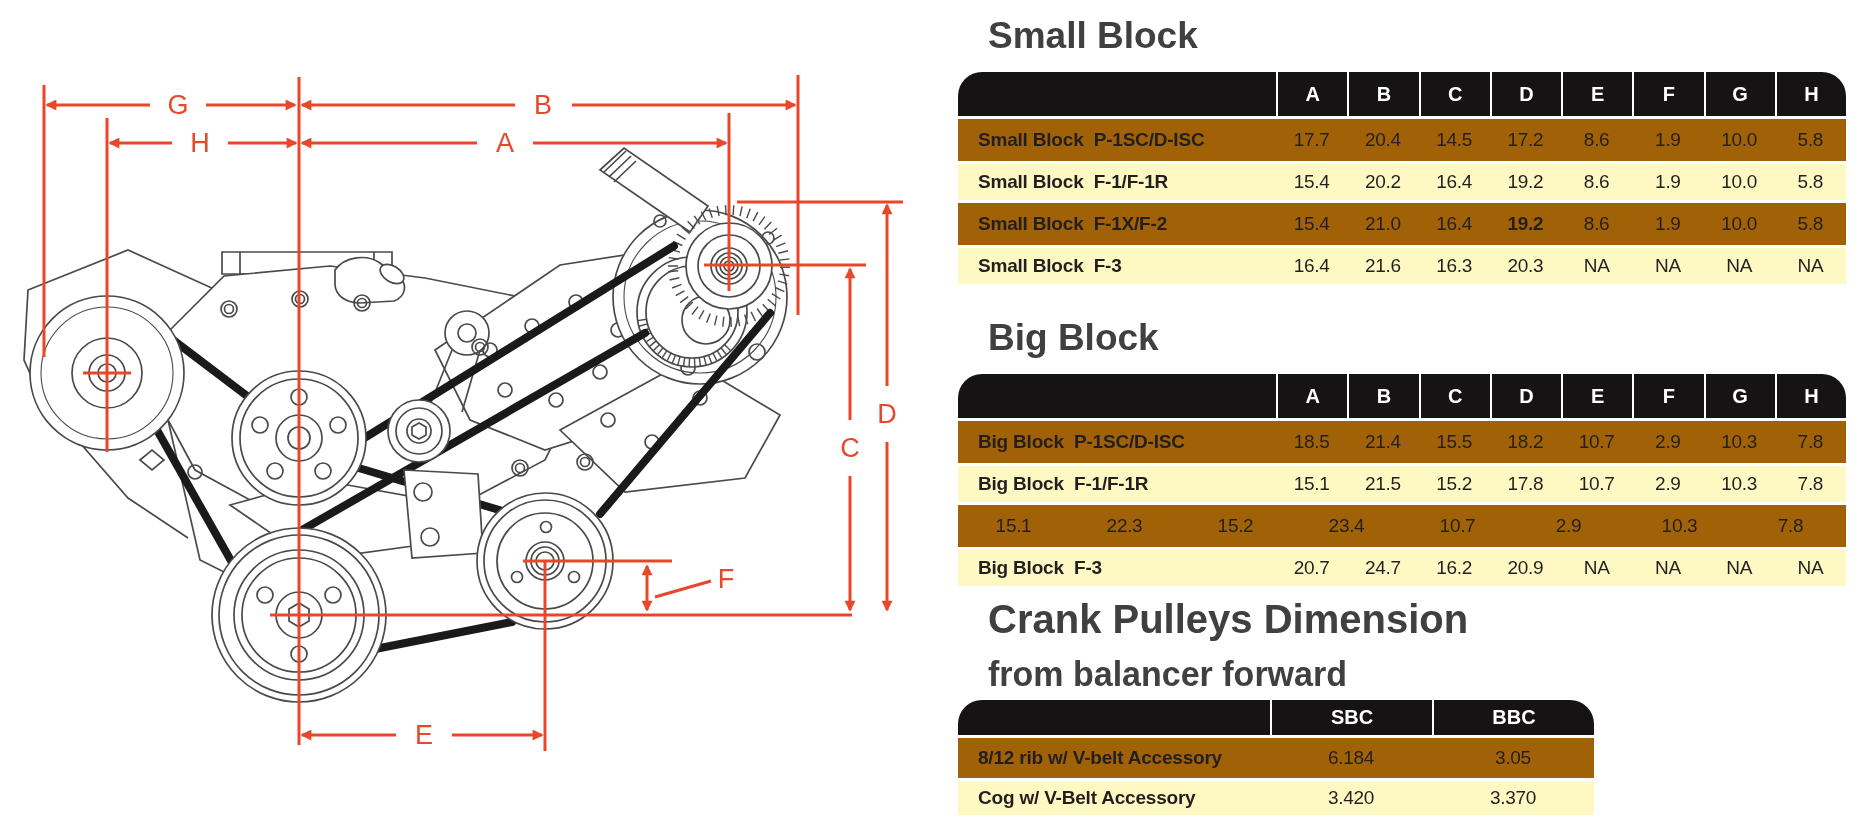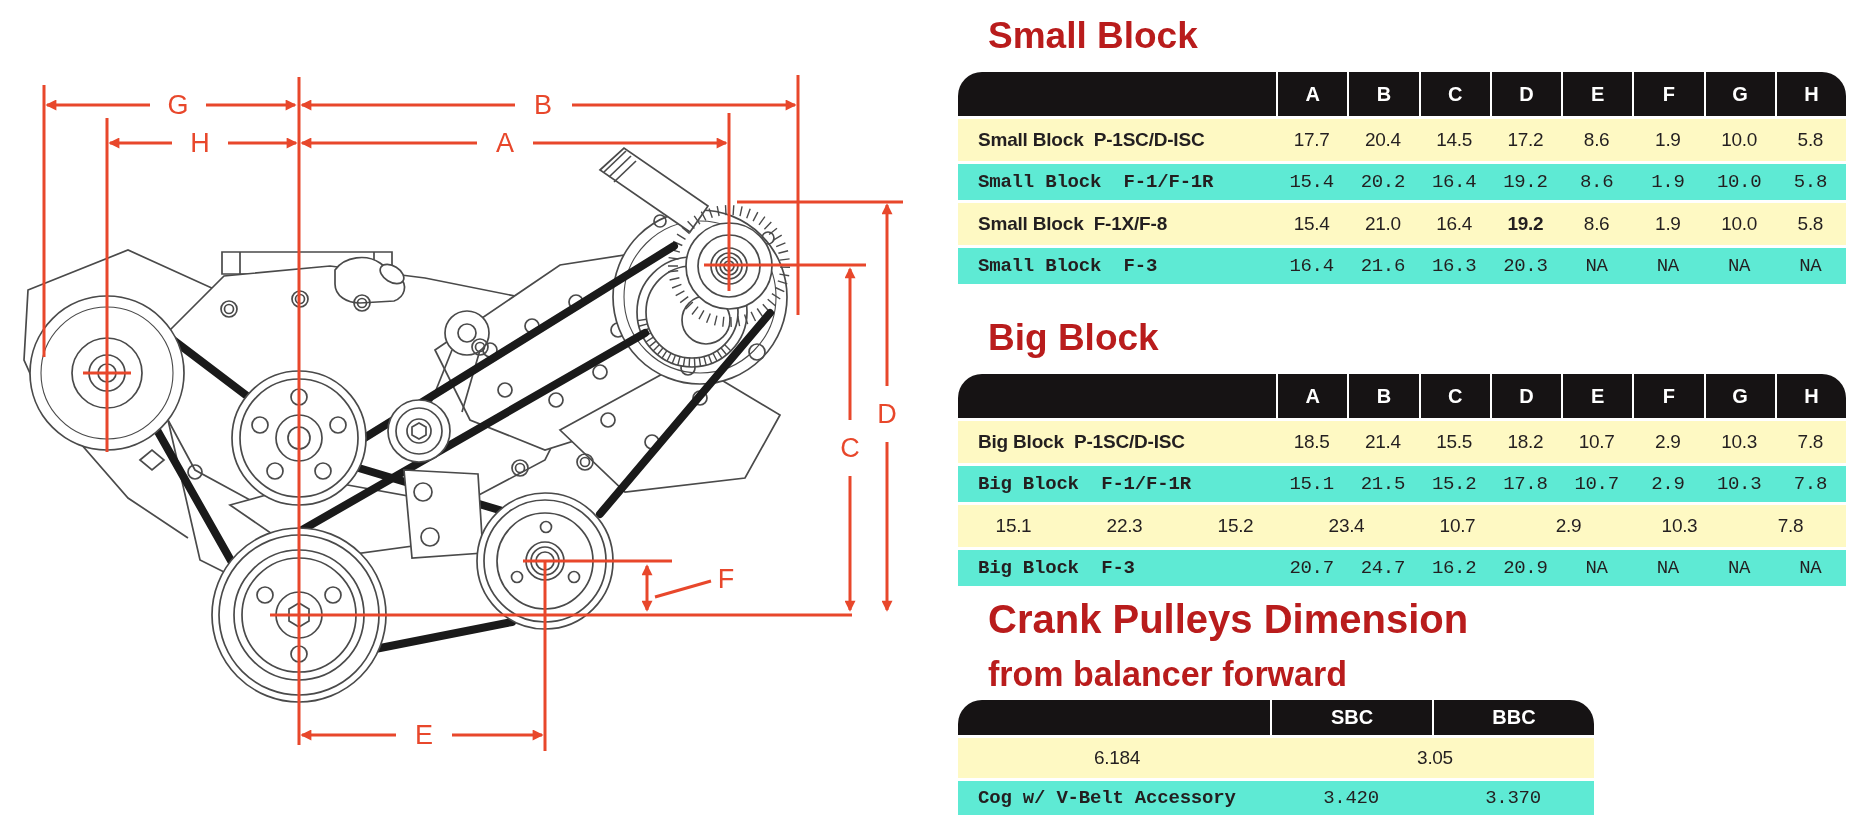--- a/index.html
+++ b/index.html
@@ -6,21 +6,21 @@
   body{
     width:1872px;height:824px;position:relative;overflow:hidden;
     background:#ffffff;font-family:"Liberation Sans",sans-serif;color:#231F20;
   }
   
   #diagram{position:absolute;left:0;top:0;}
   .dimtext{font-family:"Liberation Sans",sans-serif;font-size:27px;fill:#E8472B;}
   
   .sec-title{
     position:absolute;left:988px;margin:0;
-    font-weight:bold;font-size:37px;letter-spacing:0px;color:#b91c1c;
+    font-weight:bold;font-size:37px;letter-spacing:0px;color:#404040;
     transform:scaleY(1.02);transform-origin:left top;white-space:nowrap;
   }
   #sb-title{top:14px;}
   #bb-title{top:316px;}
   #ck-title1{top:596px;font-size:40px;}
   #ck-title2{top:654px;font-size:34px;}
   .spec-table{position:absolute;left:958px;}
   #sb-table{top:72px;width:888px;}
   #bb-table{top:374px;width:888px;}
   #ck-table{top:700px;width:636px;}
@@ -29,23 +29,23 @@
     height:44px;align-items:stretch;margin-bottom:3px;
   }
   #ck-table .thead{height:35px;}
   .hcell{
     flex:1;display:flex;align-items:center;justify-content:center;
     color:#ffffff;font-weight:bold;font-size:20px;border-left:2px solid #ffffff;
   }
   .hspacer{border-left:none;flex:none;}
   #sb-table .hspacer,#bb-table .hspacer{width:318px;}
   #ck-table .hspacer{width:312px;}
-  .trow{display:flex;height:42px;align-items:center;background:#fef9c3;}
+  .trow{display:flex;height:42px;align-items:center;background:#a16207;}
   #ck-table .trow{height:40px;}
-  .trow.peach{background:#5eead4;box-shadow:inset 0 3px 0 #fff, inset 0 -3px 0 #fff;font-family:Liberation Mono, monospace;}
+  .trow.peach{background:#fef9c3;box-shadow:inset 0 3px 0 #fff, inset 0 -3px 0 #fff;}
   .rlabel{
     flex:none;padding-left:20px;font-weight:bold;font-size:19px;
     white-space:pre;letter-spacing:-0.2px;
   }
   #sb-table .rlabel,#bb-table .rlabel{width:298px;}
   #ck-table .rlabel{width:292px;}
   .vcell{flex:1;text-align:center;font-size:19px;letter-spacing:-0.3px;}
   .vcell.bold{font-weight:bold;}
 </style>
 </head>
@@ -300,21 +300,21 @@
       <span class="vcell">15.4</span>
       <span class="vcell">20.2</span>
       <span class="vcell">16.4</span>
       <span class="vcell">19.2</span>
       <span class="vcell">8.6</span>
       <span class="vcell">1.9</span>
       <span class="vcell">10.0</span>
       <span class="vcell">5.8</span>
     </div>
     <div class="trow">
-      <span class="rlabel">Small Block  F-1X/F-8</span>
+      <span class="rlabel">Small Block  F-1X/F-2</span>
       <span class="vcell">15.4</span>
       <span class="vcell">21.0</span>
       <span class="vcell">16.4</span>
       <span class="vcell bold">19.2</span>
       <span class="vcell">8.6</span>
       <span class="vcell">1.9</span>
       <span class="vcell">10.0</span>
       <span class="vcell">5.8</span>
     </div>
     <div class="trow peach">
@@ -390,20 +390,21 @@
 
 <h2 class="sec-title" id="ck-title1">Crank Pulleys Dimension</h2>
 <h2 class="sec-title" id="ck-title2">from balancer forward</h2>
 <div class="spec-table" id="ck-table">
     <div class="thead">
       <div class="hcell hspacer"></div>
       <div class="hcell">SBC</div>
       <div class="hcell">BBC</div>
     </div>
     <div class="trow">
+      <span class="rlabel">8/12 rib w/ V-belt Accessory</span>
       <span class="vcell">6.184</span>
       <span class="vcell">3.05</span>
     </div>
     <div class="trow peach">
       <span class="rlabel">Cog w/ V-Belt Accessory</span>
       <span class="vcell">3.420</span>
       <span class="vcell">3.370</span>
     </div>
   </div>
 

